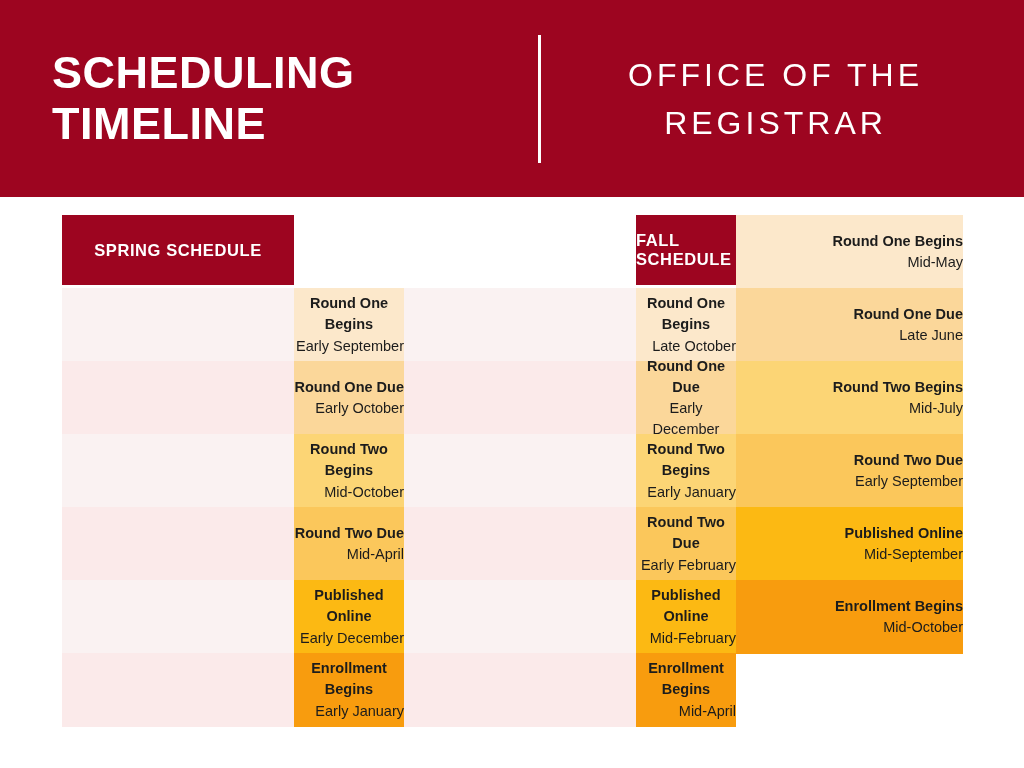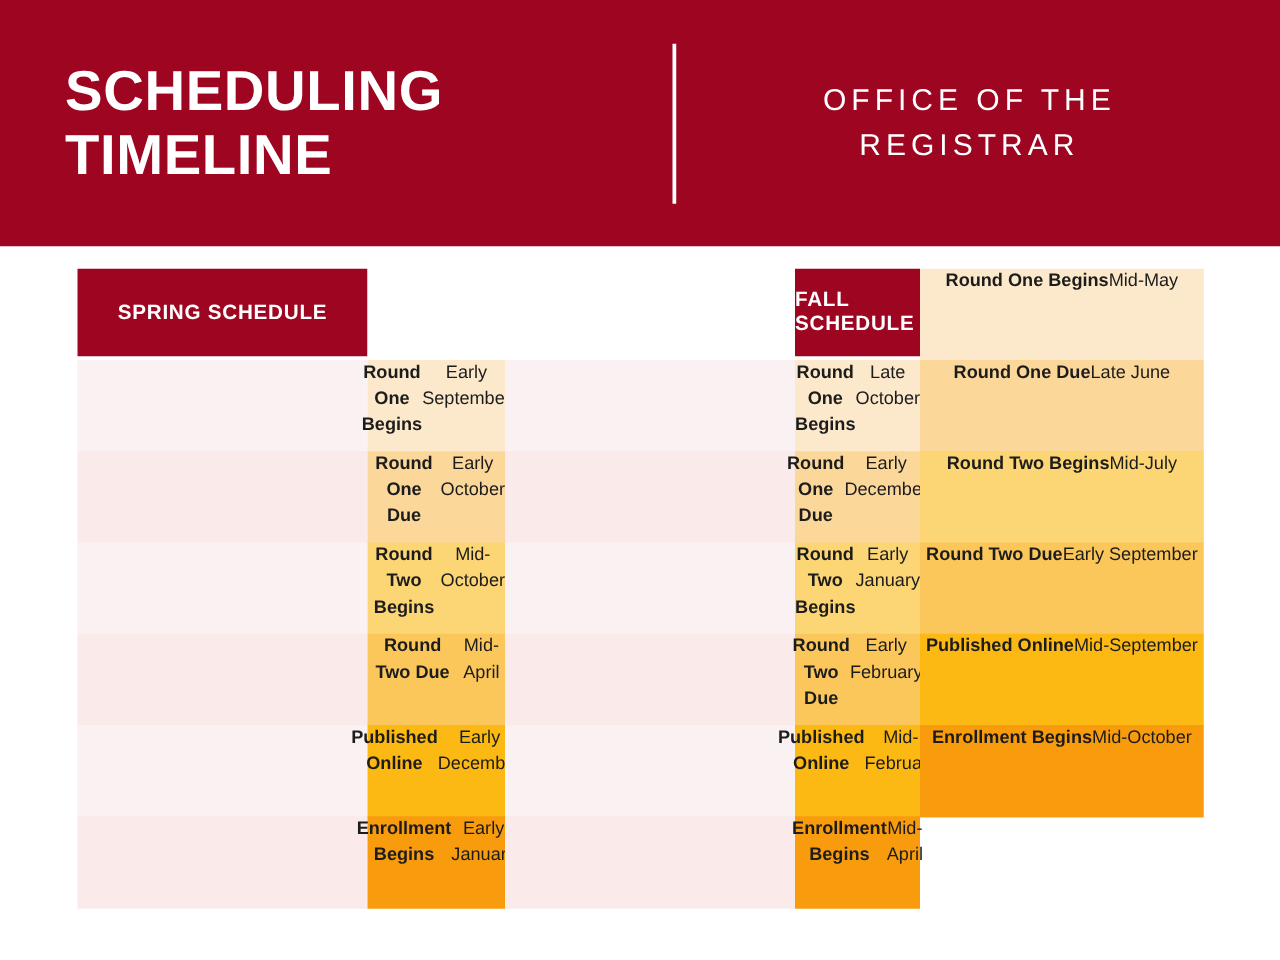--- a/index.html
+++ b/index.html
@@ -47,21 +47,21 @@
   .header-divider {
     width: 3px;
     height: 128px;
     background: #ffffff;
     margin-left: 56px;
   }
   .header-sub {
     flex: 1;
     text-align: center;
     color: #ffffff;
-    font-size: 24px;
+    font-size: 32px;
     letter-spacing: 4px;
     line-height: 1.5;
     text-transform: uppercase;
     padding-right: 14px;
   }
 
   
   .table-wrap {
     position: absolute;
     left: 62px;
@@ -86,22 +86,22 @@
     justify-content: center;
     text-transform: uppercase;
     height: 70px;
   }
   .spacer-head {
     background: #ffffff;
     height: 70px;
   }
   .cell {
     display: flex;
-    flex-direction: row;
-    align-items: flex-start;
+    flex-direction: column;
+    align-items: flex-end;
     justify-content: center;
     text-align: center;
     color: #1c1c1c;
     font-size: 14.5px;
     font-weight: bold;
     line-height: 1.45;
     height: 74px;
   }
   .cell .sub {
     font-weight: normal;

